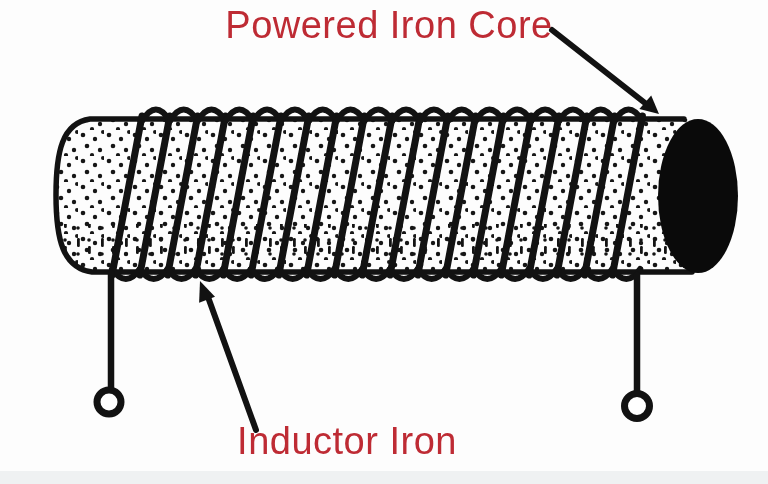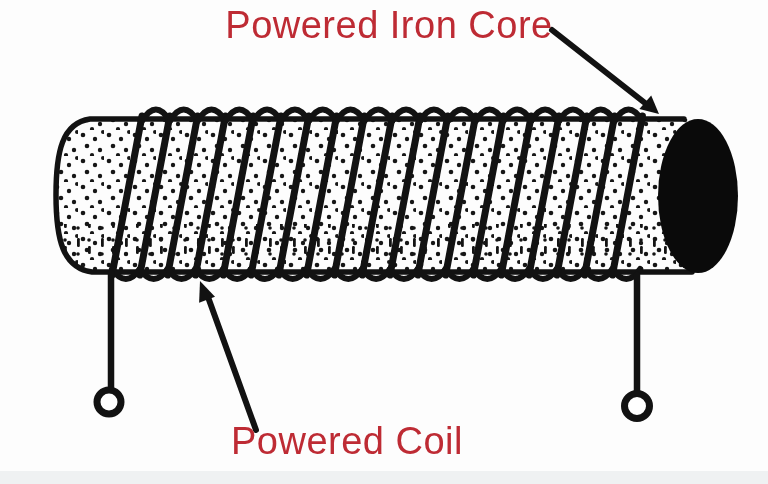--- a/index.html
+++ b/index.html
@@ -151,16 +151,16 @@
     </g>
 
     <g>
       <path class="ink arrow-line" d="M 256 430 L 208 297"></path>
       <polygon class="arrow-head" points="200,281 215,296.7 199.1,302.7"></polygon>
     </g>
   </svg>
 
   <div id="core-label" class="label">Powered Iron Core</div>
 
-  <div id="coil-label" class="label">Powered Coil</div>
+  <div id="coil-label" class="label">Inductor Iron</div>
 
   <div id="footer-bar"></div>
 </div>
 
 </body></html>

